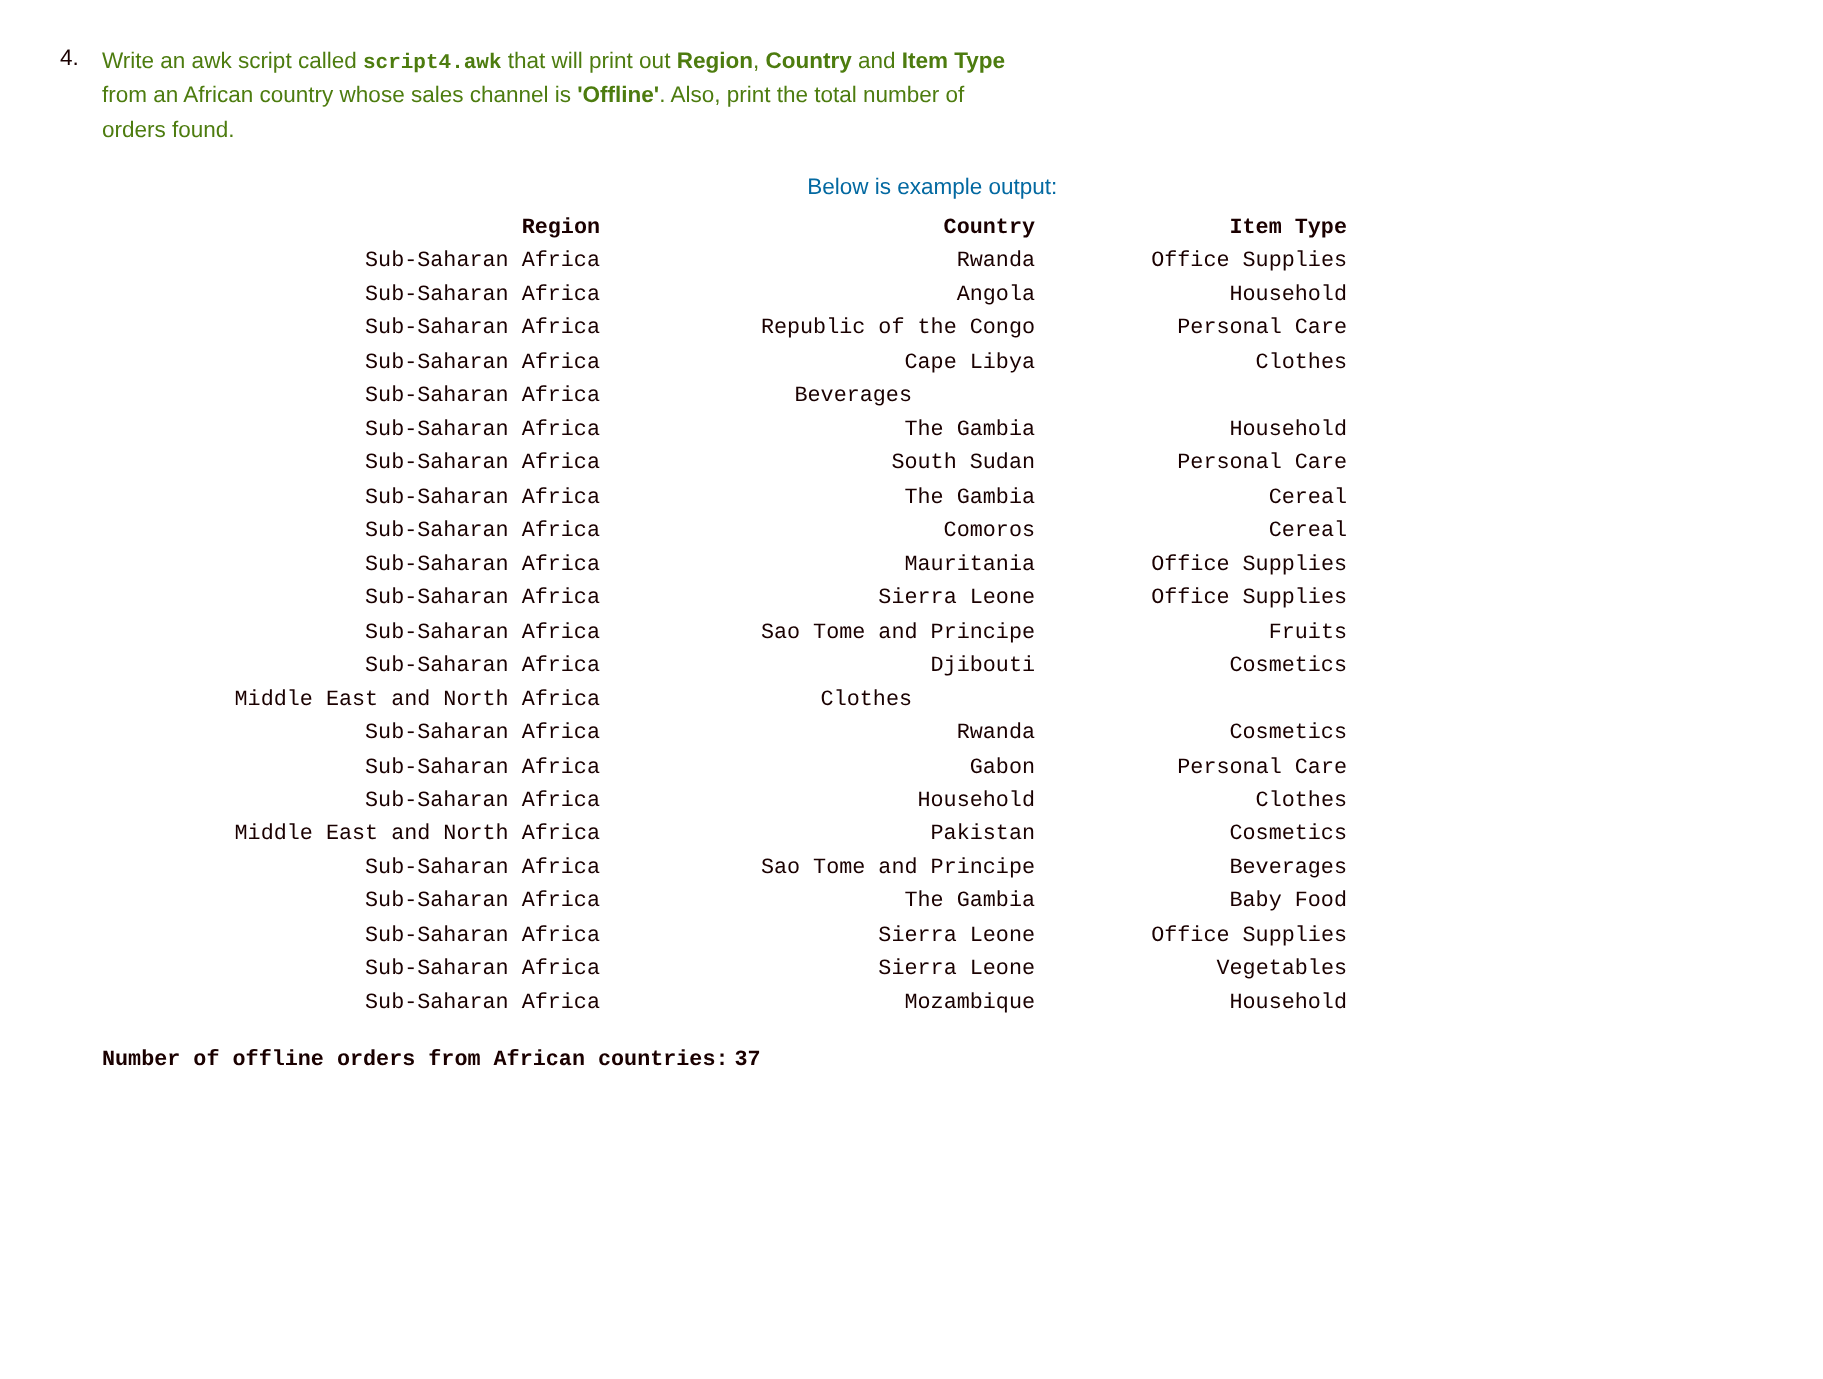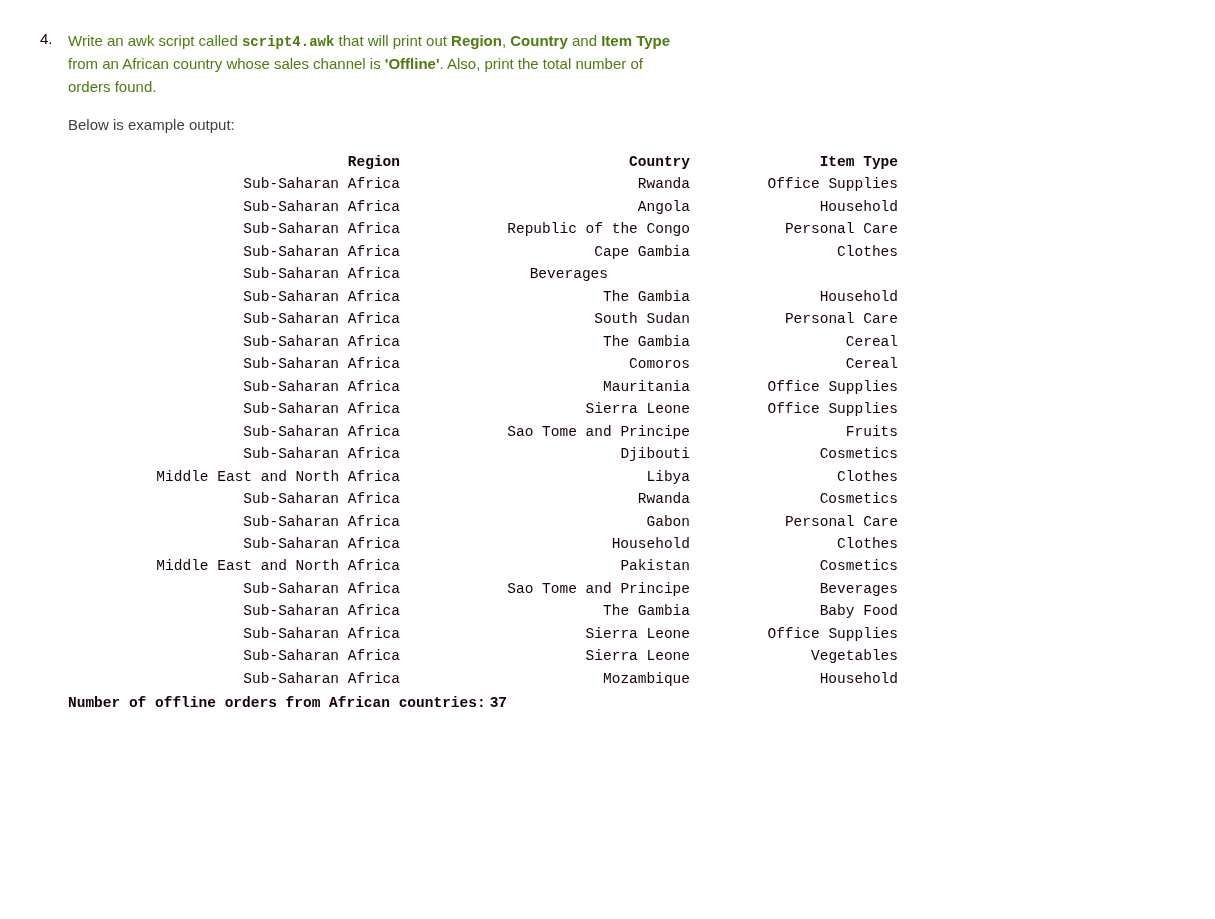--- a/index.html
+++ b/index.html
@@ -47,22 +47,23 @@
       font-size: 14px;
     }
 
     .question-text strong {
       font-weight: bold;
     }
 
     .example-label {
       font-family: Arial, sans-serif;
       font-size: 15px;
-      color: #404040;
-      margin: 18px 0 18px 28px;
+      color: #0369a1;
+      margin: 18px 0 8px 28px;
+      text-align: center;
     }
 
     .output-table {
       font-family: 'Courier New', Courier, monospace;
       font-size: 14.5px;
       color: #1a0000;
       margin-left: 28px;
       line-height: 1.55;
     }
 
@@ -89,21 +90,21 @@
       display: inline-block;
       width: 200px;
       text-align: right;
     }
 
     .header-row {
       font-weight: bold;
     }
 
     .summary-row {
-      margin-top: 2px;
+      margin-top: 16px;
       font-weight: bold;
     }
   </style>
 </head>
 <body>
 
 <div class="question-block">
   <div class="question-header">
     <span class="question-number">4.</span>
     <div class="question-text">
@@ -120,31 +121,31 @@
     <div class="output-row header-row">
       <span class="col-region">Region</span>
       <span class="col-country">Country</span>
       <span class="col-item">Item Type</span>
     </div>
 
     <div id="data-rows">
         <div class="output-row"><span class="col-region">Sub-Saharan Africa</span><span class="col-country">Rwanda</span><span class="col-item">Office Supplies</span></div>
         <div class="output-row"><span class="col-region">Sub-Saharan Africa</span><span class="col-country">Angola</span><span class="col-item">Household</span></div>
         <div class="output-row"><span class="col-region">Sub-Saharan Africa</span><span class="col-country">Republic of the Congo</span><span class="col-item">Personal Care</span></div>
-        <div class="output-row"><span class="col-region">Sub-Saharan Africa</span><span class="col-country">Cape Gambia</span><span class="col-item">Clothes</span></div>
+        <div class="output-row"><span class="col-region">Sub-Saharan Africa</span><span class="col-country">Cape Libya</span><span class="col-item">Clothes</span></div>
         <div class="output-row"><span class="col-region">Sub-Saharan Africa</span><span class="col-item">Beverages</span></div>
         <div class="output-row"><span class="col-region">Sub-Saharan Africa</span><span class="col-country">The Gambia</span><span class="col-item">Household</span></div>
         <div class="output-row"><span class="col-region">Sub-Saharan Africa</span><span class="col-country">South Sudan</span><span class="col-item">Personal Care</span></div>
         <div class="output-row"><span class="col-region">Sub-Saharan Africa</span><span class="col-country">The Gambia</span><span class="col-item">Cereal</span></div>
         <div class="output-row"><span class="col-region">Sub-Saharan Africa</span><span class="col-country">Comoros</span><span class="col-item">Cereal</span></div>
         <div class="output-row"><span class="col-region">Sub-Saharan Africa</span><span class="col-country">Mauritania</span><span class="col-item">Office Supplies</span></div>
         <div class="output-row"><span class="col-region">Sub-Saharan Africa</span><span class="col-country">Sierra Leone</span><span class="col-item">Office Supplies</span></div>
         <div class="output-row"><span class="col-region">Sub-Saharan Africa</span><span class="col-country">Sao Tome and Principe</span><span class="col-item">Fruits</span></div>
         <div class="output-row"><span class="col-region">Sub-Saharan Africa</span><span class="col-country">Djibouti</span><span class="col-item">Cosmetics</span></div>
-        <div class="output-row"><span class="col-region">Middle East and North Africa</span><span class="col-country">Libya</span><span class="col-item">Clothes</span></div>
+        <div class="output-row"><span class="col-region">Middle East and North Africa</span><span class="col-item">Clothes</span></div>
         <div class="output-row"><span class="col-region">Sub-Saharan Africa</span><span class="col-country">Rwanda</span><span class="col-item">Cosmetics</span></div>
         <div class="output-row"><span class="col-region">Sub-Saharan Africa</span><span class="col-country">Gabon</span><span class="col-item">Personal Care</span></div>
         <div class="output-row"><span class="col-region">Sub-Saharan Africa</span><span class="col-country">Household</span><span class="col-item">Clothes</span></div>
         <div class="output-row"><span class="col-region">Middle East and North Africa</span><span class="col-country">Pakistan</span><span class="col-item">Cosmetics</span></div>
         <div class="output-row"><span class="col-region">Sub-Saharan Africa</span><span class="col-country">Sao Tome and Principe</span><span class="col-item">Beverages</span></div>
         <div class="output-row"><span class="col-region">Sub-Saharan Africa</span><span class="col-country">The Gambia</span><span class="col-item">Baby Food</span></div>
         <div class="output-row"><span class="col-region">Sub-Saharan Africa</span><span class="col-country">Sierra Leone</span><span class="col-item">Office Supplies</span></div>
         <div class="output-row"><span class="col-region">Sub-Saharan Africa</span><span class="col-country">Sierra Leone</span><span class="col-item">Vegetables</span></div>
         <div class="output-row"><span class="col-region">Sub-Saharan Africa</span><span class="col-country">Mozambique</span><span class="col-item">Household</span></div>
       </div>

